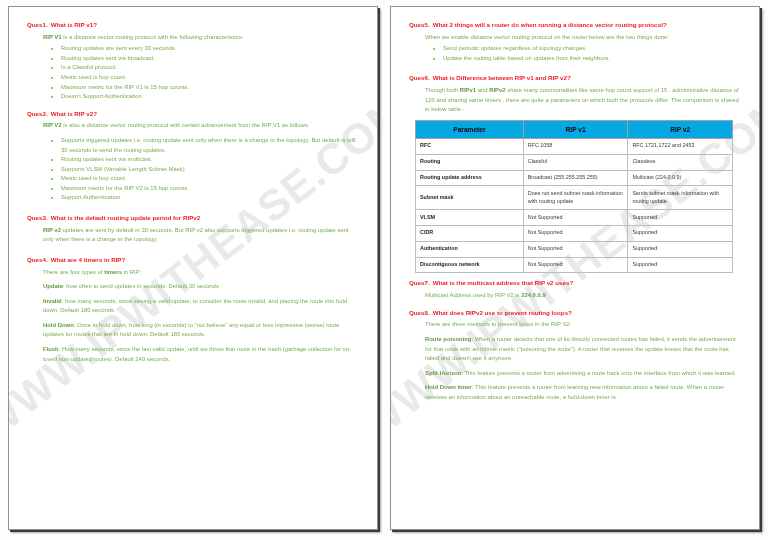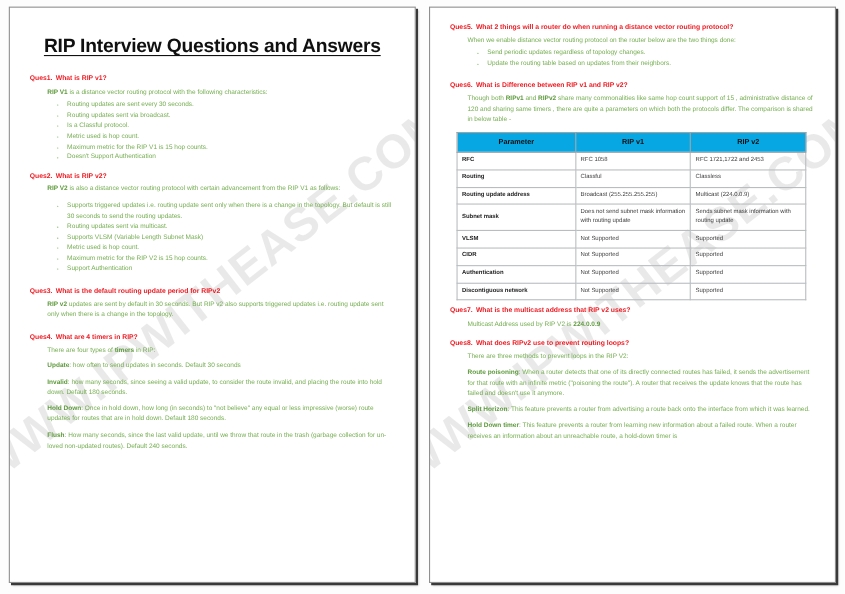--- a/index.html
+++ b/index.html
@@ -130,21 +130,20 @@
 </head>
 <body>
 
 <div class="canvas">
 
   <div class="page">
     <div class="wm">
       <span>WWW.IPWITHEASE.COM</span>
     </div>
     <div class="page-inner">
-      <h1 class="doc-title">RIP Interview Questions and Answers</h1>
 
       <p class="ques">
         <span class="qnum">Ques1.</span><span>What is RIP v1?</span>
       </p>
       <p class="ans tight"><b>RIP V1</b><span> is a distance vector routing protocol with the following characteristics:</span></p>
       <ul class="bul">
         <li>Routing updates are sent every 30 seconds.</li>
         <li>Routing updates sent via broadcast.</li>
         <li>Is a Classful protocol.</li>
         <li>Metric used is hop count.</li>

